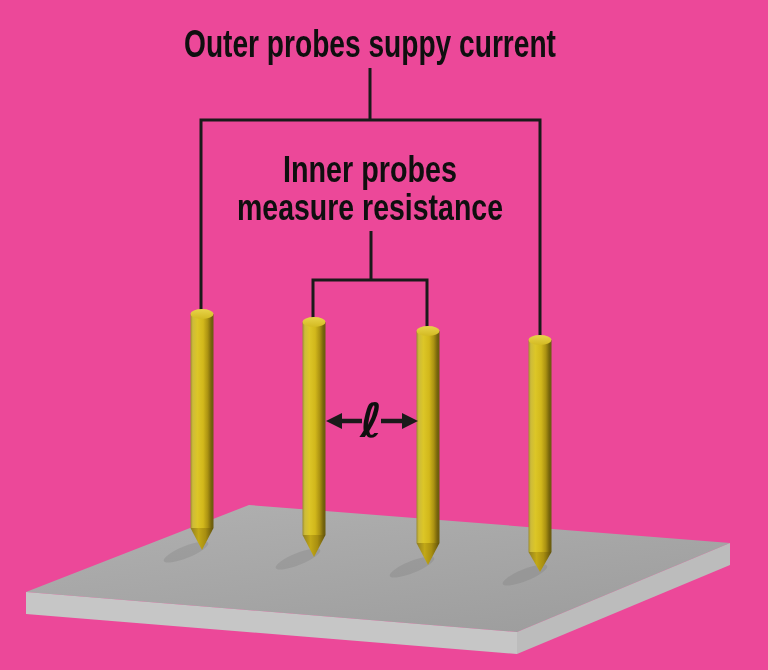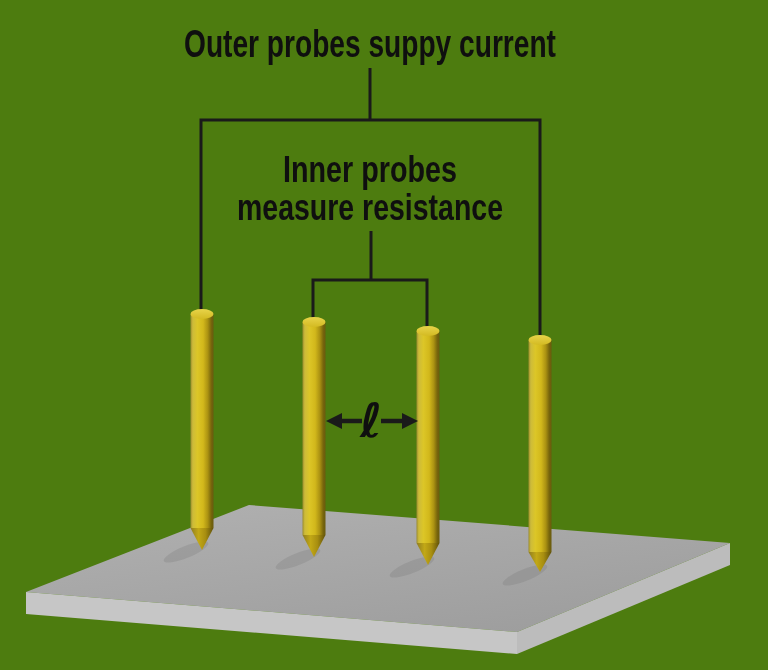--- a/index.html
+++ b/index.html
@@ -5,21 +5,21 @@
   html, body {
     margin: 0;
     padding: 0;
     background: #ffffff;
     font-family: "Liberation Sans", sans-serif;
   }
   .stage {
     position: relative;
     width: 768px;
     height: 670px;
-    background: #4d7c0f;
+    background: #ec4899;
     overflow: hidden;
   }
   svg { display: block; }
   text {
     font-family: "Liberation Sans", sans-serif;
     font-weight: bold;
   }
   .script-letter {
     font-family: "DejaVu Sans", sans-serif;
     font-weight: bold;

